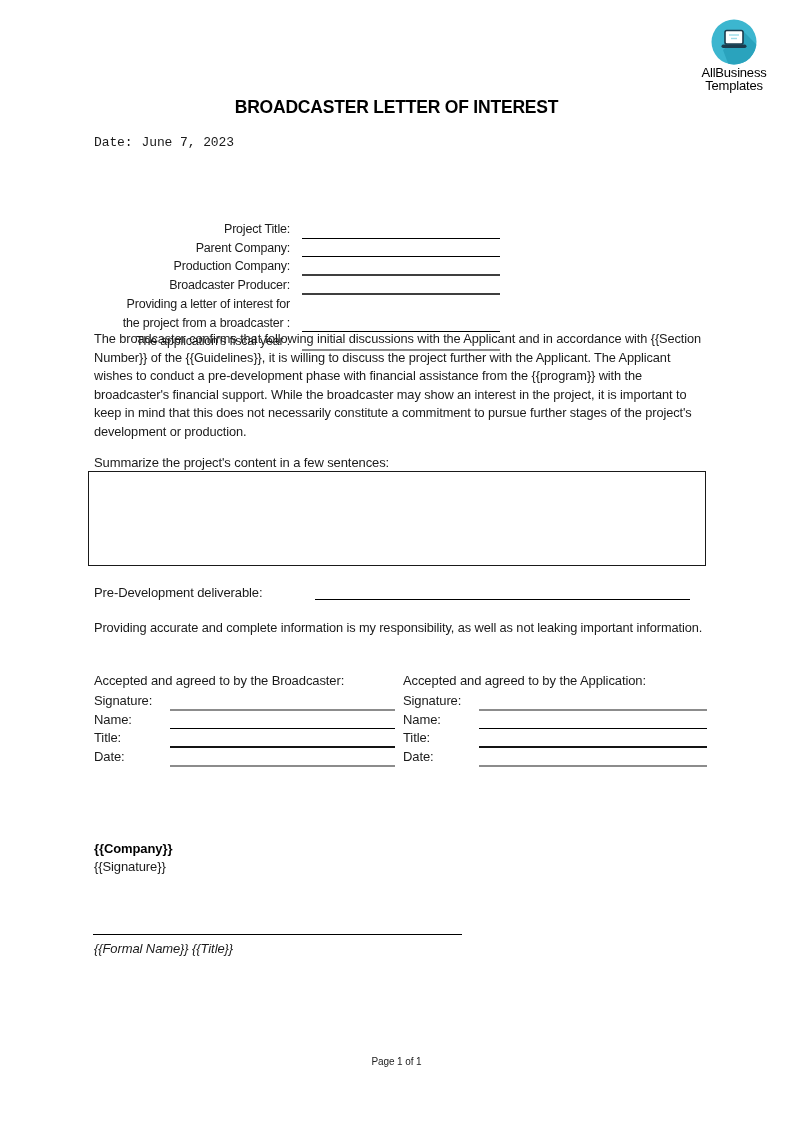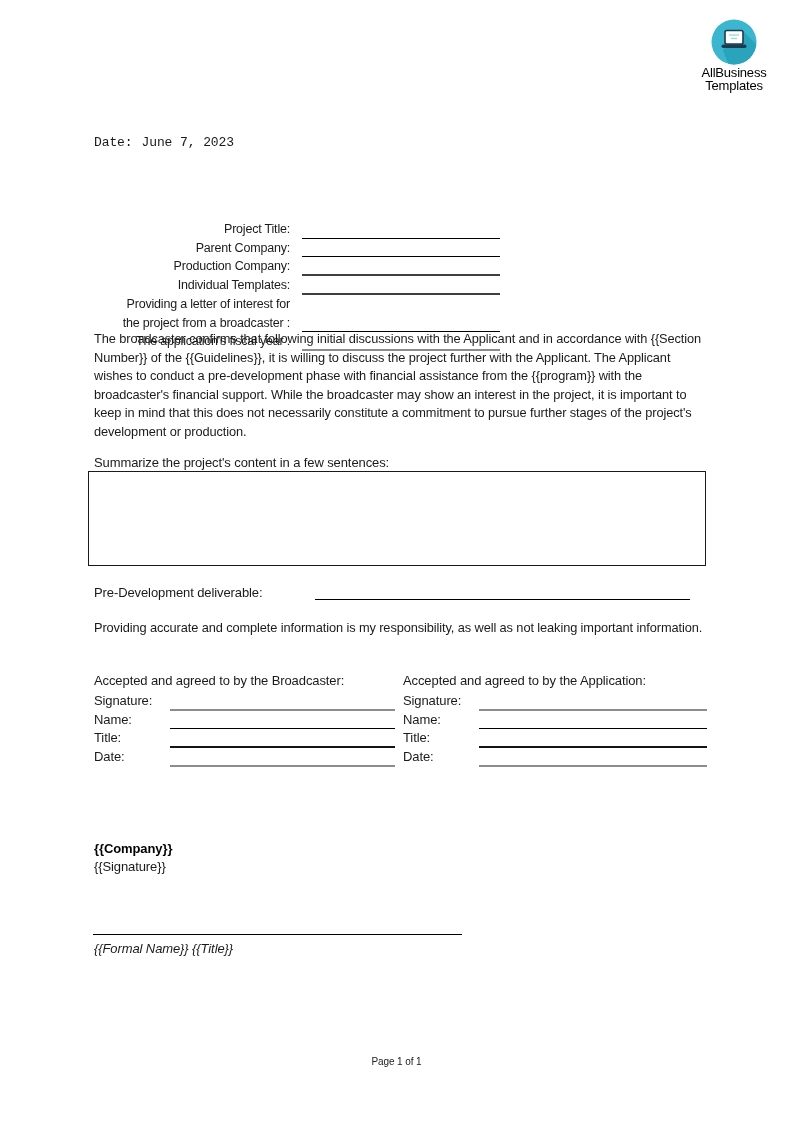--- a/index.html
+++ b/index.html
@@ -69,39 +69,40 @@
       <line x1="19" y1="17" x2="29" y2="17" stroke="#9adbe8" stroke-width="1.4"></line>
       <line x1="21" y1="20.5" x2="27" y2="20.5" stroke="#9adbe8" stroke-width="1.4"></line>
       <rect x="11.5" y="26.5" width="25" height="3.4" rx="1.7" fill="#1b3c4e"></rect>
     </svg>
     <div class="logo-text">
       <span>AllBusiness</span><br>
       <span>Templates</span>
     </div>
   </div>
 
+  <h1 class="title">BROADCASTER LETTER OF INTEREST</h1>
   <div class="date">
     <span>Date:</span><span class="date-value">June 7, 2023</span>
   </div>
 
   <div class="form" id="form-rows">
       <div class="form-row">
         <div class="form-label">Project Title:</div>
         <div class="form-line u-thin"></div>
       </div>
       <div class="form-row">
         <div class="form-label">Parent Company:</div>
         <div class="form-line u-thin"></div>
       </div>
       <div class="form-row">
         <div class="form-label">Production Company:</div>
         <div class="form-line u-thick"></div>
       </div>
       <div class="form-row">
-        <div class="form-label">Individual Templates:</div>
+        <div class="form-label">Broadcaster Producer:</div>
         <div class="form-line u-thick"></div>
       </div>
       <div class="form-row">
         <div class="form-label">Providing a letter of interest for
 the project from a broadcaster :</div>
         <div class="form-line u-thin"></div>
       </div>
       <div class="form-row">
         <div class="form-label">The application's fiscal year :</div>
         <div class="form-line u-gray"></div>

